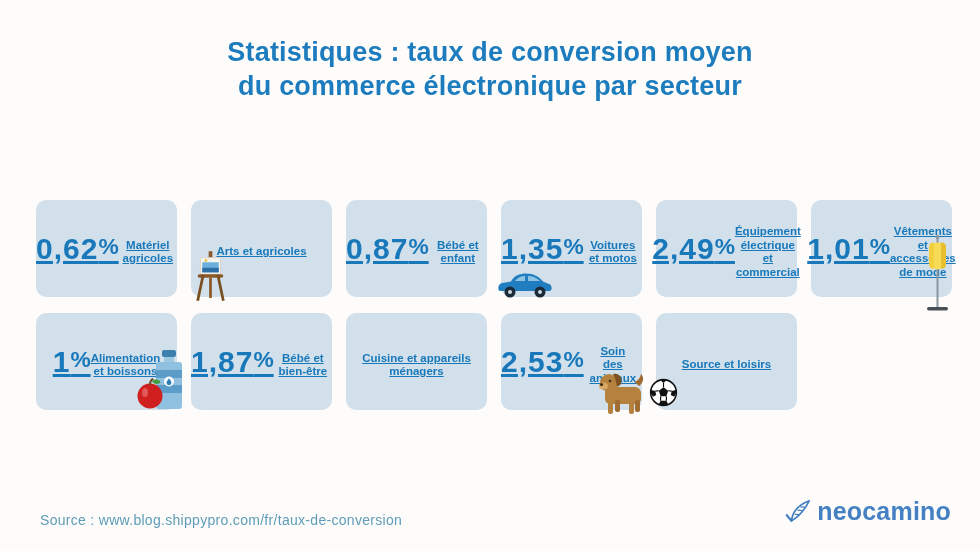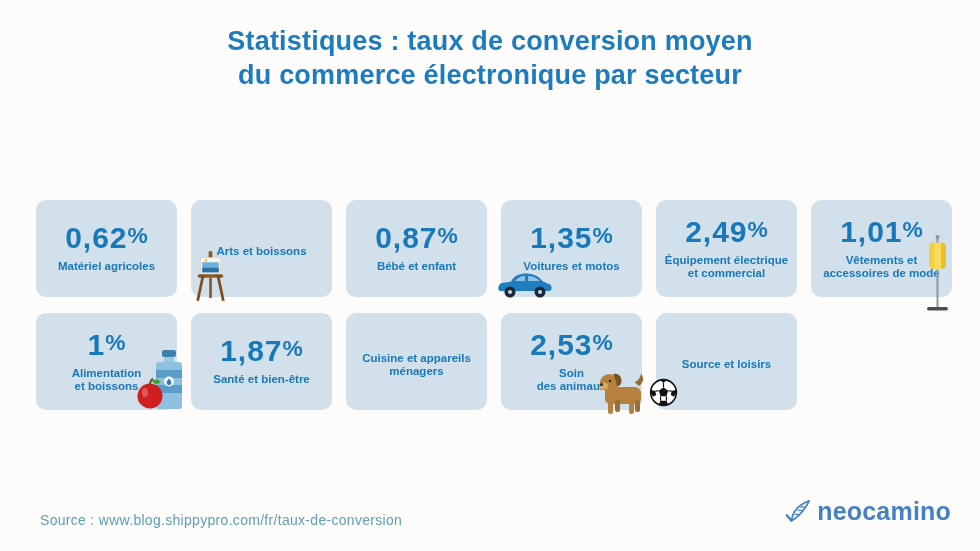--- a/index.html
+++ b/index.html
@@ -4,34 +4,34 @@
 <style>
   * { margin:0; padding:0; box-sizing:border-box; }
   html, body { width:980px; height:551px; }
   body {
     background:#fdfcfb;
     font-family:"Liberation Sans","DejaVu Sans",sans-serif;
     position:relative;
     overflow:hidden;
   }
   .title {
-    position:absolute; top:24px; left:0; width:100%;
+    position:absolute; top:35px; left:0; width:100%;
     text-align:center; font-size:27px; line-height:34px;
     font-weight:700; color:#1c7cbd; white-space:pre-line;
     letter-spacing:0.2px;
   }
   .grid {
     position:absolute; top:200px; left:36px;
     display:grid; grid-template-columns:repeat(6,141px);
     grid-auto-rows:97px; column-gap:14px; row-gap:16px;
   }
   .card {
     position:relative; background:#d2e0eb; border-radius:10px;
-    display:flex; flex-direction:column; align-items:center; justify-content:center;
-    color:#1878ba; text-align:center;
+    display:flex; flex-direction:row; align-items:center; justify-content:center;
+    color:#1878ba; text-align:center;text-decoration:underline;
   }
   .value { font-size:30px; font-weight:700; letter-spacing:1px; line-height:1; }
   .pct { font-size:0.76em; vertical-align:0.2em; letter-spacing:0; }
   .label { font-size:11.5px; font-weight:700; line-height:13.5px; margin-top:7px; white-space:pre-line; }
   .icon { position:absolute; line-height:0; z-index:2; }
   .icon-easel  { left:3px;  bottom:-6px; }
   .icon-car    { left:-4px; bottom:-2px; }
   .icon-coat   { right:2px; bottom:-15px; }
   .icon-bottle { right:-8px; bottom:-1px; }
   .icon-dog    { right:-3px; bottom:-6px; }
@@ -53,21 +53,21 @@
 du commerce électronique par secteur</div>
 
 <div class="grid">
 
   <div class="card">
     <div class="value"><span>0,62</span><span class="pct">%</span></div>
     <div class="label">Matériel agricoles</div>
   </div>
 
   <div class="card">
-    <div class="label">Arts et boissons</div>
+    <div class="label">Arts et agricoles</div>
     <span class="icon icon-easel">
       <svg width="33" height="54" viewBox="0 0 36 58">
         <rect x="16" y="2" width="4" height="9" fill="#8a5a2b"></rect>
         <rect x="7" y="9" width="22" height="18" rx="1.5" fill="#f6f4ef" stroke="#d8d2c6" stroke-width="1"></rect>
         <rect x="9" y="14" width="18" height="11" fill="#6db0dc"></rect>
         <rect x="9" y="20" width="18" height="5" fill="#2d6fa5"></rect>
         <circle cx="13" cy="12" r="1.6" fill="#f0c94a"></circle>
         <rect x="4" y="27" width="28" height="4" rx="2" fill="#8a5a2b"></rect>
         <line x1="10" y1="28" x2="4" y2="56" stroke="#7a4f22" stroke-width="3"></line>
         <line x1="26" y1="28" x2="32" y2="56" stroke="#7a4f22" stroke-width="3"></line>
@@ -135,21 +135,21 @@
         <circle cx="13" cy="48" r="12.5" fill="#cf1f1f"></circle>
         <ellipse cx="8" cy="44.5" rx="3" ry="4.5" fill="#e25757"></ellipse>
         <path d="M13,37 c0,-3 1,-5 3,-6.5" stroke="#6b4a23" stroke-width="2" fill="none"></path>
         <path d="M15,33 c4,-2.5 7.5,-1.5 8.5,1.5 c-3,2.5 -7.5,1.5 -8.5,-1.5 z" fill="#3f9e3f"></path>
       </svg>
     </span>
   </div>
 
   <div class="card">
     <div class="value"><span>1,87</span><span class="pct">%</span></div>
-    <div class="label">Santé et bien-être</div>
+    <div class="label">Bébé et bien-être</div>
   </div>
 
 
   <div class="card">
     <div class="label">Cuisine et appareils
 ménagers</div>
   </div>
 
   <div class="card">
     <div class="value"><span>2,53</span><span class="pct">%</span></div>

